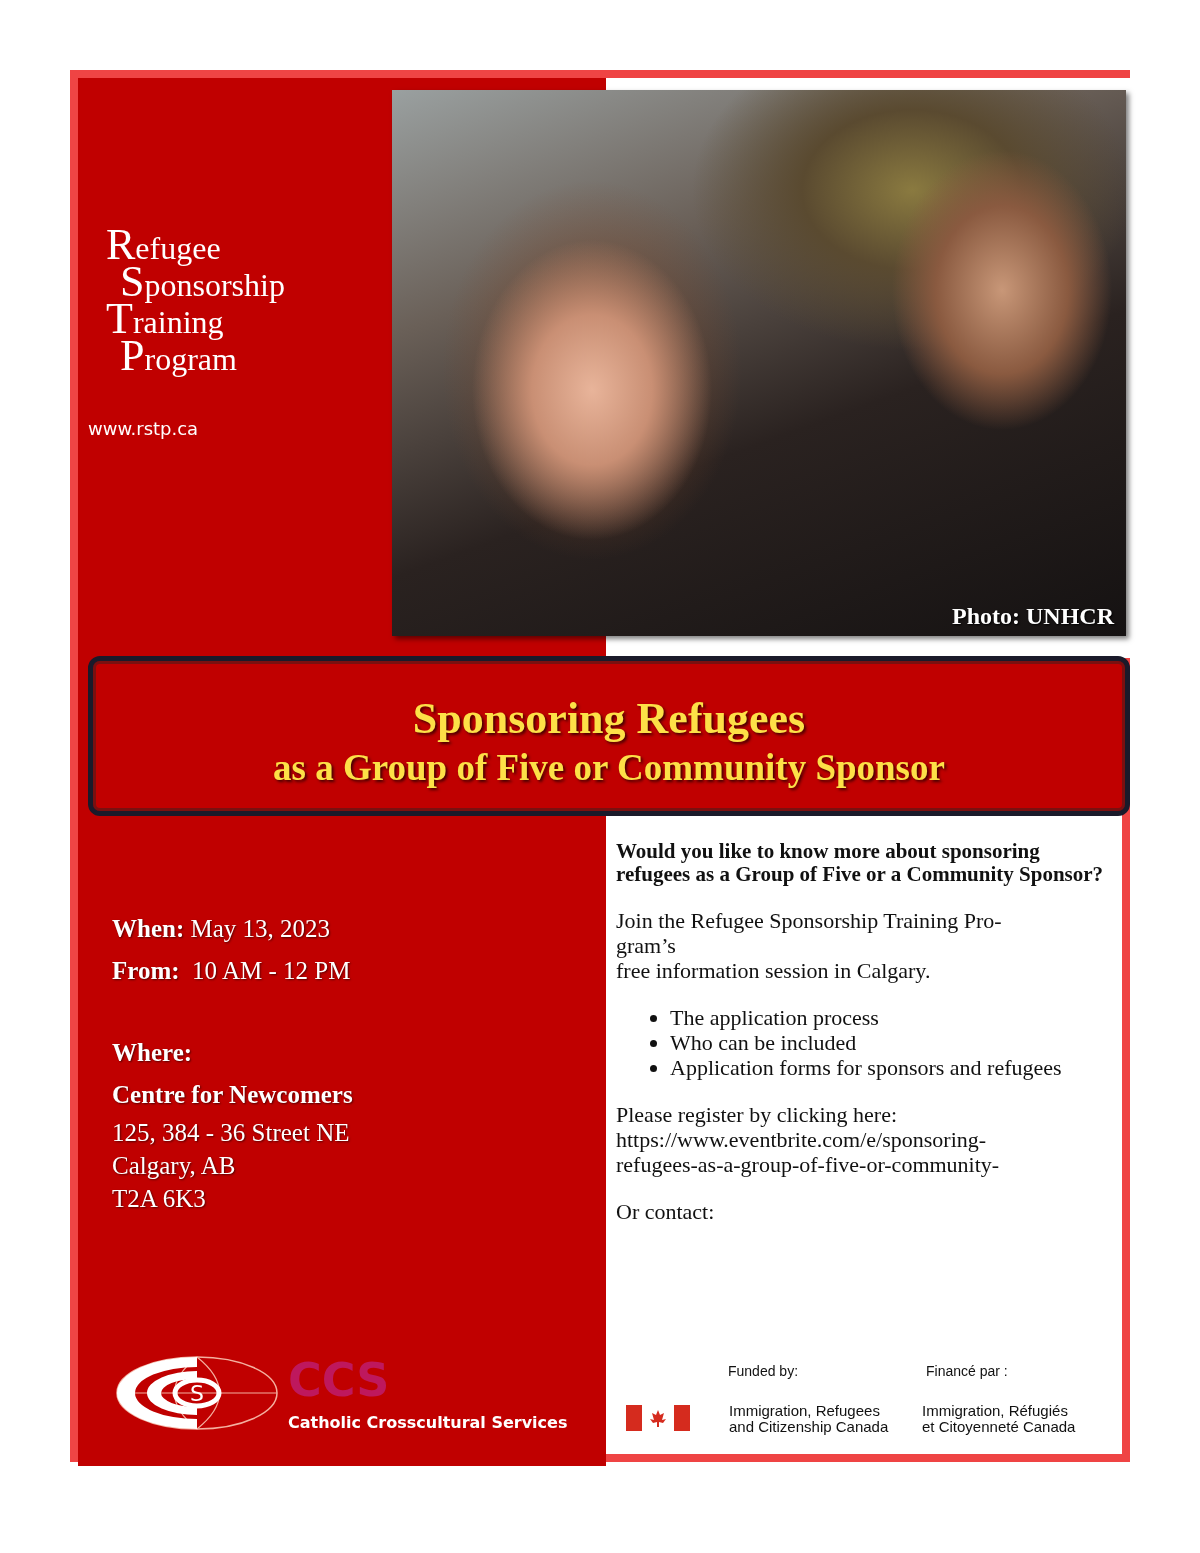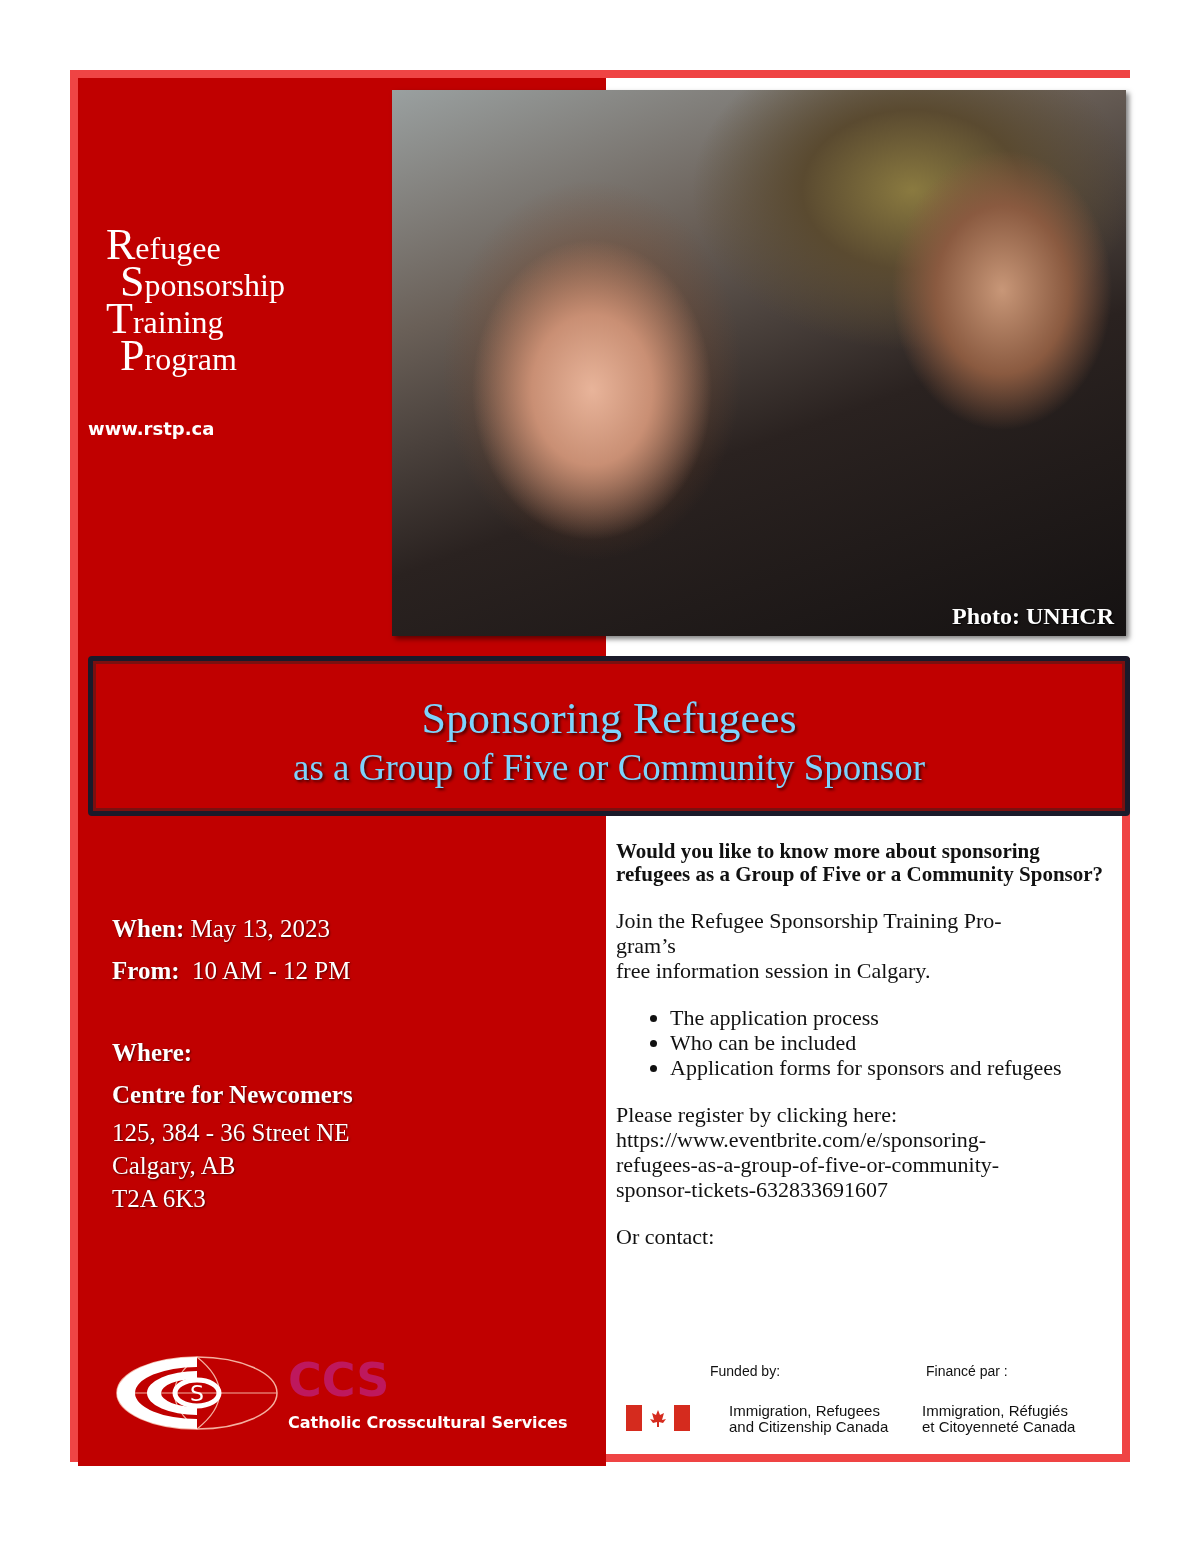--- a/index.html
+++ b/index.html
@@ -30,28 +30,28 @@
   .photo-credit {
     position: absolute; right: 12px; bottom: 6px; color: #ffffff; font-weight: bold;
     font-size: 24px; text-shadow: 1px 1px 2px #000;
   }
   .logo-rstp {
     position: absolute; left: 28px; top: 150px; color: #ffffff; font-size: 32px; line-height: 34px;
   }
   .logo-rstp .big { font-size: 44px; }
   .logo-rstp .line { white-space: nowrap; }
   .url {
-    position: absolute; left: 10px; top: 340px; color: #ffffff; font-weight: bold;
+    position: absolute; left: 10px; top: 340px; color: #ffffff; font-weight: normal;
     font-family: "DejaVu Sans", sans-serif; font-size: 18px;
   }
   .title-box {
     position: absolute; left: 10px; top: 578px; width: 1042px; height: 160px; box-sizing: border-box;
-    border-radius: 4px; border: 5px solid #1a1a2a; background: #c00000;
+    border-radius: 12px; border: 5px solid #1a1a2a; background: #c00000;
     box-shadow: inset 0 0 0 3px #7a1010;
-    text-align: center; color: #7dd3fc; font-weight: normal;
+    text-align: center; color: #fde047; font-weight: bold;
   }
   .title-box .t1 { font-size: 44px; margin-top: 32px; text-shadow: 2px 2px 3px #400; }
   .title-box .t2 { font-size: 37px; margin-top: 2px; text-shadow: 2px 2px 3px #400; text-align: center; }
   .details { position: absolute; left: 34px; top: 830px; color: #ffffff; font-size: 25px; text-shadow: 1px 1px 2px #500; }
   .details .row { line-height: 42px; white-space: nowrap; }
   .details b { font-weight: bold; }
   .details .gap { height: 40px; }
   .details .addr { line-height: 33px; }
   .ccs { position: absolute; left: 34px; top: 1275px; width: 480px; height: 80px; }
   .ccs .ccs-big { position: absolute; left: 176px; top: 0; color: #be185d; font-family: "DejaVu Sans", sans-serif; font-weight: bold; font-size: 46px; }
@@ -126,27 +126,26 @@
     <div class="sp"></div>
     <ul>
       <li>The application process</li>
       <li>Who can be included</li>
       <li>Application forms for sponsors and refugees</li>
     </ul>
     <div class="sp"></div>
     <div class="p">Please register by clicking here:</div>
     <div class="p">https://www.eventbrite.com/e/sponsoring-</div>
     <div class="p">refugees-as-a-group-of-five-or-community-</div>
-    <div class="p">sponsor-tickets-632833691607</div>
     <div class="sp"></div>
     <div class="p">Or contact:</div>
   </div>
 
   <div class="fund">
-    <div class="fl" style="left:94px">Funded by:</div>
+    <div class="fl" style="left:112px">Funded by:</div>
     <div class="fl" style="left:310px">Financé par :</div>
     <svg class="flag" viewBox="0 0 64 26">
       <rect x="0" y="0" width="16" height="26" fill="#d52b1e"></rect>
       <rect x="48" y="0" width="16" height="26" fill="#d52b1e"></rect>
       <path d="M32 5 L34 10 L38 8 L36 15 L40 14 L37 18 L33 17 L33 22 L31 22 L31 17 L27 18 L24 14 L28 15 L26 8 L30 10 Z" fill="#d52b1e"></path>
     </svg>
     <div class="org" style="left:113px">
       <div>Immigration, Refugees</div>
       <div>and Citizenship Canada</div>
     </div>

